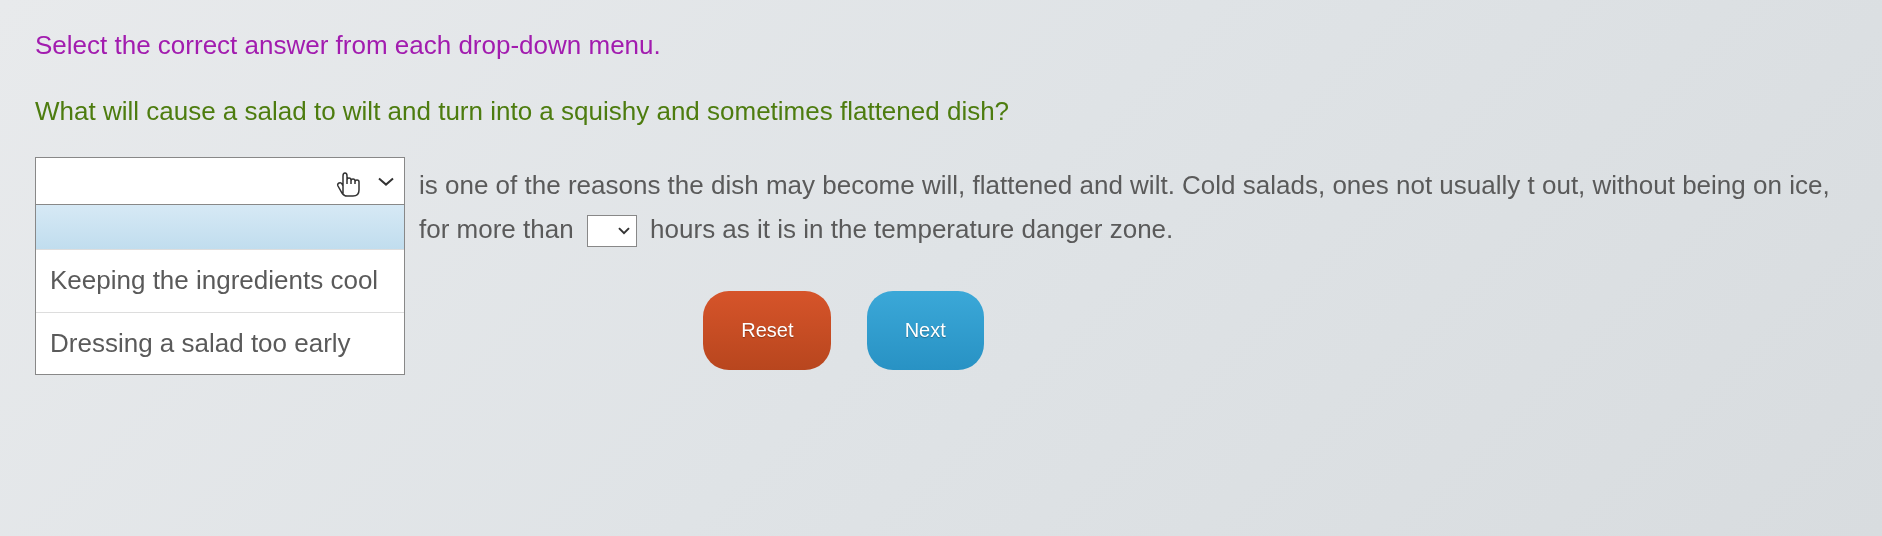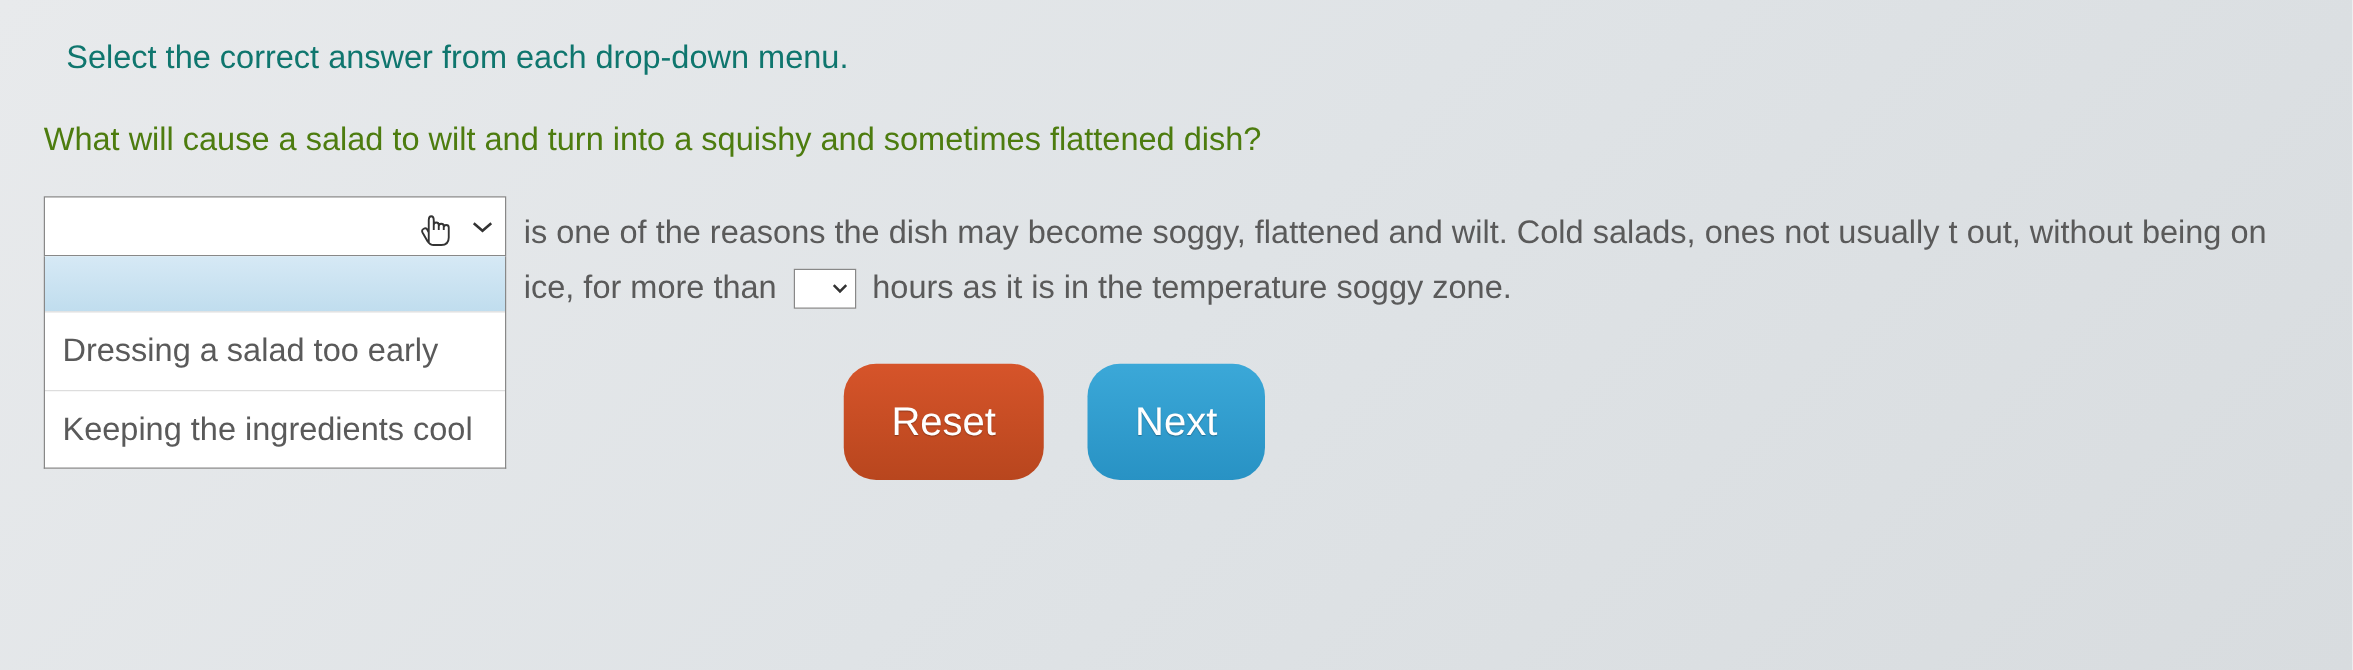--- a/index.html
+++ b/index.html
@@ -12,22 +12,21 @@
       background: linear-gradient(135deg, #e8eaec 0%, #dfe3e6 50%, #d8dcdf 100%);
       width: 1882px;
       height: 536px;
       padding: 30px 30px 30px 35px;
       color: #5a5a5a;
       font-size: 26px;
       position: relative;
     }
     .instruction {
       margin-bottom: 35px;
-      color: #0f766e;
-      margin-left: 18px;
+      color: #a21caf;
     }
     .question {
       margin-bottom: 30px;
       color: #4d7c0f;
     }
     .answer-area {
       position: relative;
       line-height: 1.6;
     }
     .dropdown-container {
@@ -116,21 +115,21 @@
     .buttons-row {
       text-align: center;
       margin-top: 40px;
       padding-right: 200px;
     }
     .btn {
       display: inline-block;
       padding: 28px 38px;
       border-radius: 26px;
       color: #fff;
-      font-size: 32px;
+      font-size: 20px;
       border: none;
       cursor: pointer;
       margin: 0 14px;
       text-shadow: 0 1px 1px rgba(0,0,0,0.3);
     }
     .btn-reset {
       background: linear-gradient(to bottom, #d6542a, #b8461e);
     }
     .btn-next {
       background: linear-gradient(to bottom, #3ba8d8, #2892c4);
@@ -161,35 +160,35 @@
         </span>
         <span class="chevron">
           <svg width="16" height="10" viewBox="0 0 16 10">
               <path d="M 1 2 L 8 8 L 15 2" fill="none" stroke="#333" stroke-width="2"></path>
             </svg>
         </span>
       </div>
       <span class="partial-text">c</span>
       <div class="dropdown-options">
         <div class="dropdown-option first highlighted"></div>
+        <div class="dropdown-option">Keeping the ingredients cool</div>
         <div class="dropdown-option">Dressing a salad too early</div>
-        <div class="dropdown-option">Keeping the ingredients cool</div>
       </div>
     </div>
     <div class="text-content">
-      <span>is one of the reasons the dish may become soggy, flattened and wilt. Cold salads, ones not usually</span>
+      <span>is one of the reasons the dish may become will, flattened and wilt. Cold salads, ones not usually</span>
       <span>t out, without being on ice, for more than</span>
       <span class="small-select">
         <span class="chevron">
           <svg width="12" height="8" viewBox="0 0 12 8">
               <path d="M 1 1 L 6 6 L 11 1" fill="none" stroke="#333" stroke-width="2"></path>
             </svg>
         </span>
       </span>
-      <span>hours as it is in the temperature soggy zone.</span>
+      <span>hours as it is in the temperature danger zone.</span>
     </div>
   </div>
 
   <div class="buttons-row">
     <button class="btn btn-reset">Reset</button>
     <button class="btn btn-next">Next</button>
   </div>
 </div>
 
 </body></html>

